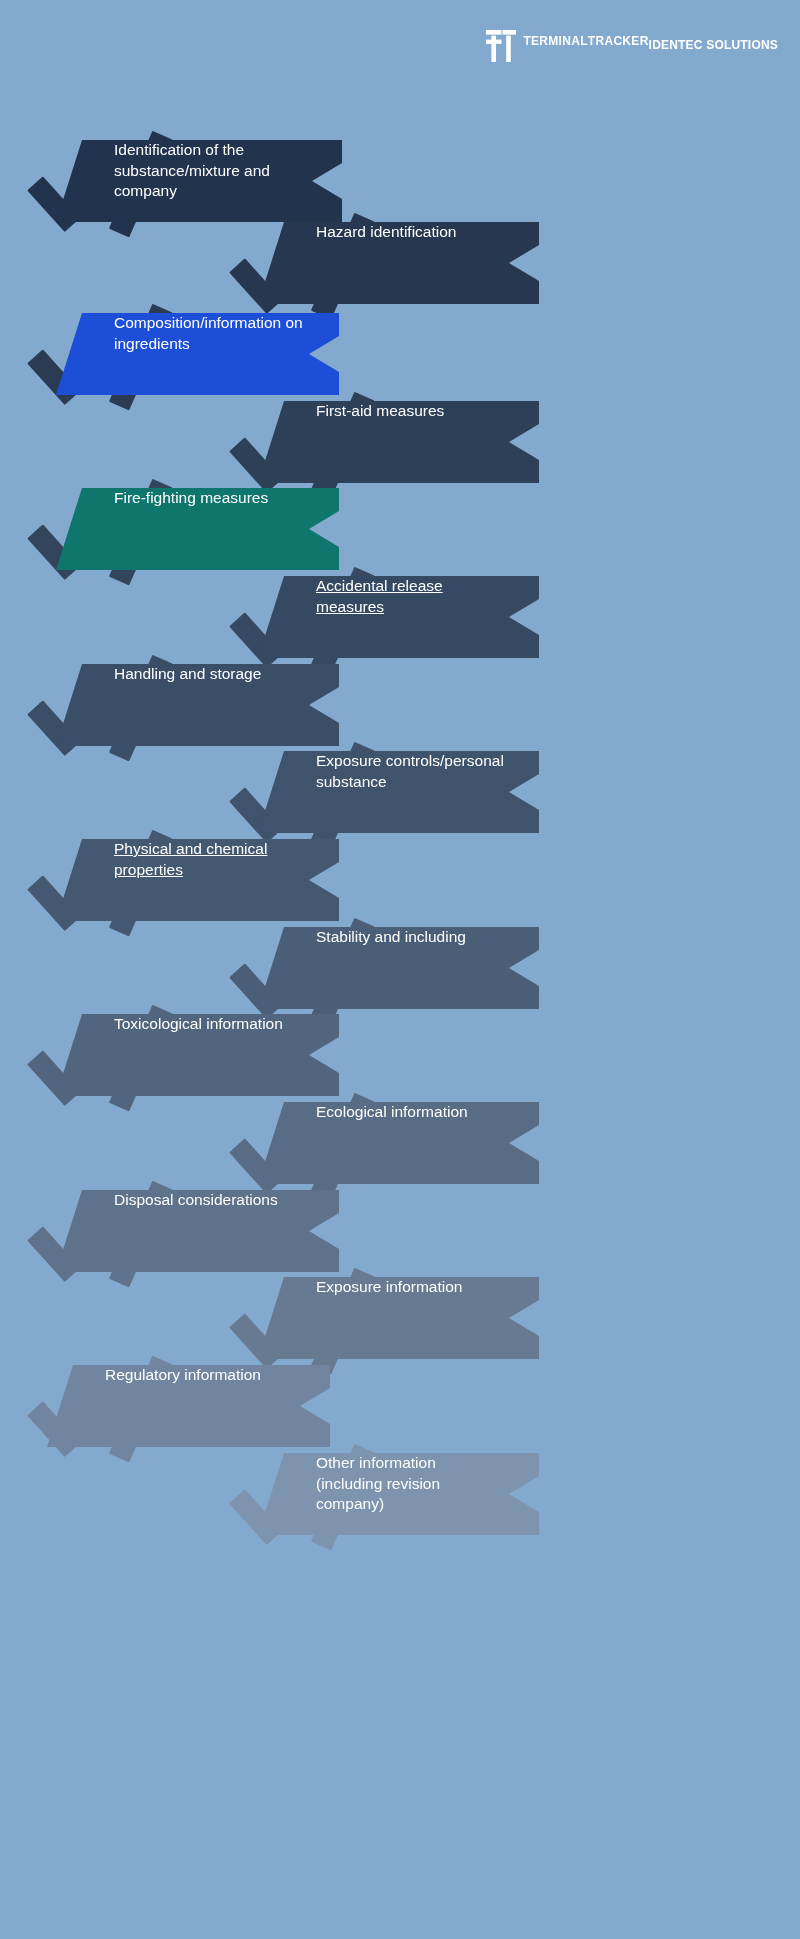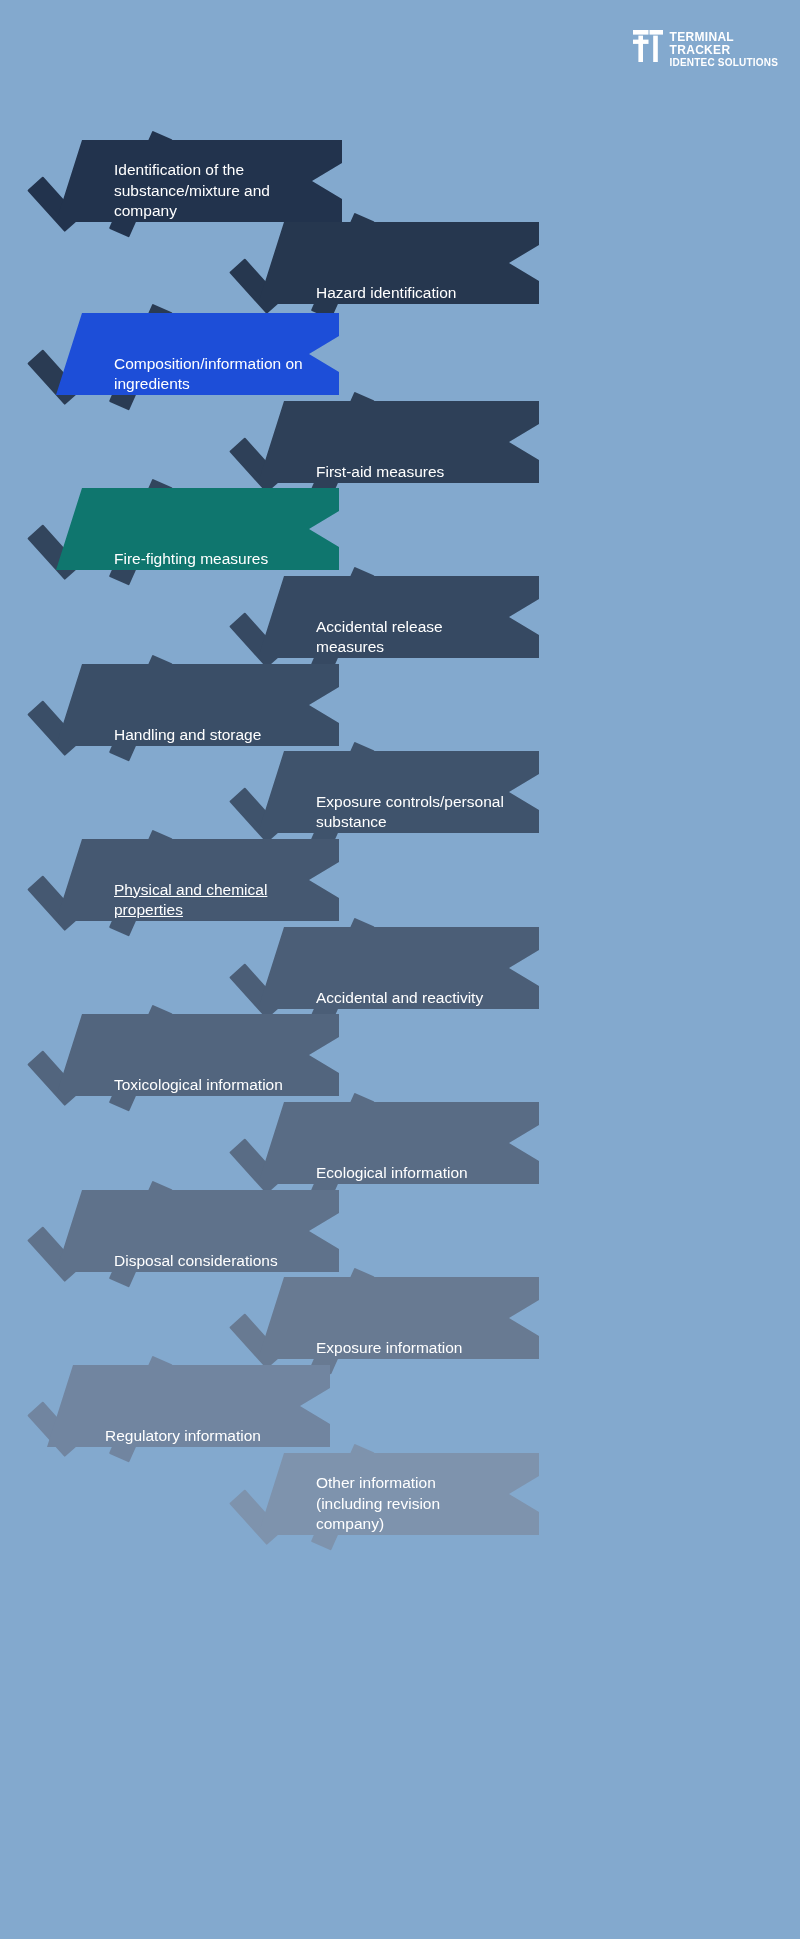--- a/index.html
+++ b/index.html
@@ -13,32 +13,32 @@
 
   
   .header { position: absolute; top: 0; left: 0; width: 800px; height: 130px; }
   .title {
     position: absolute; left: 28px; top: 28px; width: 470px;
     color: #ffffff; font-weight: bold; font-size: 28px; line-height: 1.26;
     letter-spacing: 0.6px; text-transform: uppercase;
   }
   .logo { position: absolute; right: 22px; top: 30px; display: flex; align-items: flex-start; gap: 7px; }
   .logo-mark { width: 30px; height: 32px; flex: 0 0 auto; }
-  .logo-text { display: flex; flex-direction: column; padding-top: 1px; }
+  .logo-text { display: flex; flex-direction: row; padding-top: 1px; align-items: center; }
   .logo-l1, .logo-l2 {
     color: #fff; font-weight: bold; font-size: 12px; line-height: 12.5px;
     letter-spacing: 0.3px; font-family: "Liberation Sans", sans-serif;
   }
-  .logo-l3 { color:#fff; font-weight: bold; font-size: 10px; line-height: 12px; letter-spacing: 0.2px; margin-top: 1px; }
+  .logo-l3 { color:#fff; font-weight: bold; font-size: 12px; line-height: 12px; letter-spacing: 0.2px; margin-top: 8px; }
 
   
   .row { position: absolute; left: 0; width: 800px; height: 0; }
   .banner {
     position: absolute; top: 0; height: 82px; color: #fff;
-    display: flex; align-items: flex-end;
+    display: flex; align-items: flex-start;
     clip-path: polygon(26px 0, 100% 0, 100% 28%, calc(100% - 30px) 50%, 100% 72%, 100% 100%, 0 100%);
   }
   .banner-inner { padding-left: 58px; padding-right: 34px; }
   .banner-label { font-size: 15.5px; line-height: 1.33; color: #ffffff; }
 
   
   .check { position: absolute; width: 112px; height: 104px; }
   .check .bar { position: absolute; border-radius: 1px; }
   .check .short {
     width: 21px; height: 56px; left: 6px; top: 33px;
@@ -126,21 +126,21 @@
           <div class="banner-inner">
             <div class="banner-label">Fire-fighting measures</div>
           </div>
         </div>
       </div>
       <div class="row" style="top: 576px;">
         <div class="check" style="left: 258px; top: -4px;">
           <div class="bar short" style="background: rgb(54, 73, 98);"></div>
           <div class="bar long" style="background: rgb(54, 73, 98);"></div>
         </div>
-        <div class="banner" style="left: 258px; width: 281px; background: rgb(54, 73, 98);">
+        <div class="banner" style="left: 258px; width: 281px; background: rgb(54, 73, 98); text-decoration: underline;">
           <div class="banner-inner">
             <div class="banner-label">Accidental release measures</div>
           </div>
         </div>
       </div>
       <div class="row" style="top: 664px;">
         <div class="check" style="left: 56px; top: -4px;">
           <div class="bar short" style="background: rgb(58, 78, 103);"></div>
           <div class="bar long" style="background: rgb(58, 78, 103);"></div>
         </div>
@@ -172,21 +172,21 @@
           </div>
         </div>
       </div>
       <div class="row" style="top: 927px;">
         <div class="check" style="left: 258px; top: -4px;">
           <div class="bar short" style="background: rgb(75, 94, 119);"></div>
           <div class="bar long" style="background: rgb(75, 94, 119);"></div>
         </div>
         <div class="banner" style="left: 258px; width: 281px; background: rgb(75, 94, 119);">
           <div class="banner-inner">
-            <div class="banner-label">Accidental and reactivity</div>
+            <div class="banner-label">Stability and including</div>
           </div>
         </div>
       </div>
       <div class="row" style="top: 1014px;">
         <div class="check" style="left: 56px; top: -4px;">
           <div class="bar short" style="background: rgb(82, 101, 126);"></div>
           <div class="bar long" style="background: rgb(82, 101, 126);"></div>
         </div>
         <div class="banner" style="left: 56px; width: 283px; background: rgb(82, 101, 126);">
           <div class="banner-inner">

